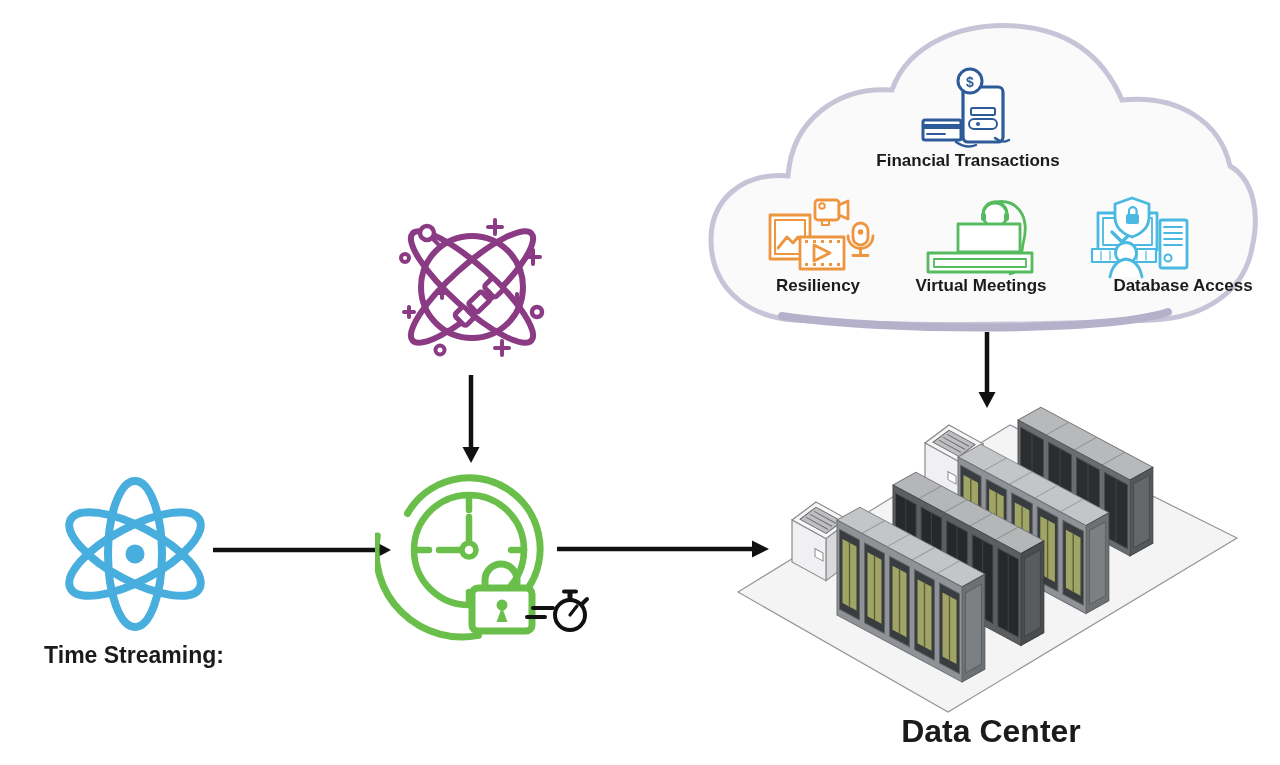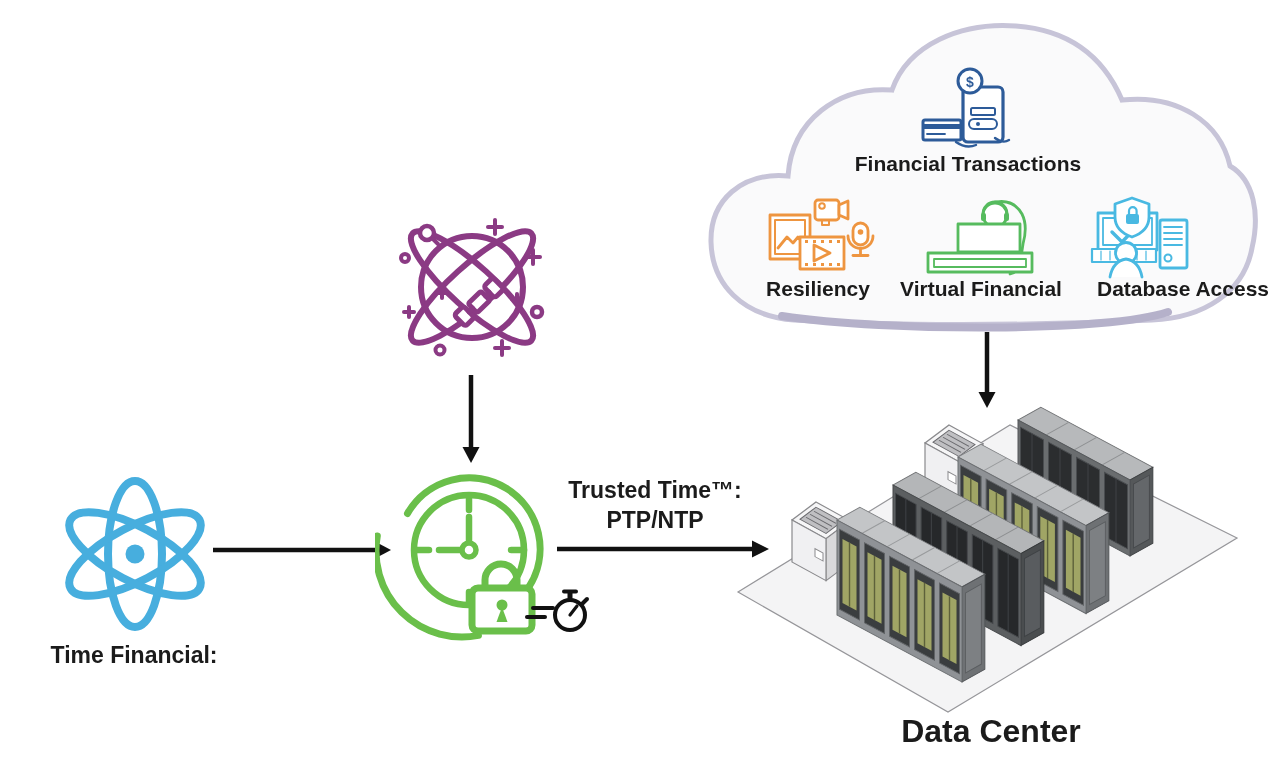--- a/index.html
+++ b/index.html
@@ -2,21 +2,21 @@
 <html><head>
 <meta charset="utf-8">
 <style>
   html,body{margin:0;padding:0;background:#fff;}
   .canvas{position:relative;width:1280px;height:765px;background:#ffffff;overflow:hidden;
           font-family:"Liberation Sans",sans-serif;}
   .abs{position:absolute;}
   .lbl{position:absolute;transform:translateX(-50%);text-align:center;font-weight:bold;
        color:#1b1b1b;white-space:nowrap;line-height:1.32;}
   .lbl-lg{font-size:23px;}
-  .lbl-cloud{font-size:21px;}
+  .lbl-cloud{font-size:17px;}
   .lbl-dc{font-size:32px;}
   svg{display:block;}
 </style>
 </head>
 <body>
 
 <div class="canvas">
 
   <svg class="abs" style="left:0;top:0" width="1280" height="765" viewBox="0 0 1280 765">
     <g stroke="#111" fill="#111" stroke-width="4.5">
@@ -118,21 +118,21 @@
       <line x1="421" y1="243" x2="421" y2="252" stroke-width="1.2"></line>
       <line x1="439" y1="243" x2="439" y2="252" stroke-width="1.2"></line>
       <line x1="448" y1="243" x2="448" y2="252" stroke-width="1.2"></line>
       <circle cx="428" cy="245" r="10.5" fill="#fff"></circle>
       <path d="M412,269 q3,-16 16,-18 q13,2 16,18" fill="#fff"></path>
     </g>
   </svg>
 
   <div class="lbl lbl-cloud" style="left:968px;top:150px">Financial Transactions</div>
   <div class="lbl lbl-cloud" style="left:818px;top:275px">Resiliency</div>
-  <div class="lbl lbl-cloud" style="left:981px;top:275px">Virtual Financial</div>
+  <div class="lbl lbl-cloud" style="left:981px;top:275px">Virtual Meetings</div>
   <div class="lbl lbl-cloud" style="left:1183px;top:275px">Database Access</div>
 
 
   <svg class="abs" style="left:393px;top:210px" width="160" height="165" viewBox="0 0 160 165">
     <g stroke="#8b3a84" fill="none" stroke-width="6" stroke-linecap="round">
       <circle cx="79" cy="77" r="51"></circle>
       <ellipse cx="79" cy="77" rx="80" ry="21" transform="rotate(-42 79 77)"></ellipse>
       <ellipse cx="79" cy="77" rx="80" ry="21" transform="rotate(42 79 77)"></ellipse>
       <g transform="translate(86,92) rotate(46)" stroke-width="5">
         <rect x="-8" y="-27" width="16" height="13" rx="3" fill="#fff"></rect>
@@ -166,21 +166,21 @@
   <svg class="abs" style="left:58px;top:473px" width="155" height="162" viewBox="0 0 155 162">
     <g stroke="#47aede" fill="none" stroke-width="8">
       <ellipse cx="77" cy="81" rx="27" ry="73"></ellipse>
       <ellipse cx="77" cy="81" rx="27" ry="73" transform="rotate(62 77 81)"></ellipse>
       <ellipse cx="77" cy="81" rx="27" ry="73" transform="rotate(-62 77 81)"></ellipse>
       <circle cx="77" cy="81" r="9.5" fill="#47aede" stroke="none"></circle>
     </g>
   </svg>
 
   <div class="lbl lbl-lg" style="left:134px;top:640px">
-    <div>Time Financial:</div>
+    <div>Time Streaming:</div>
   </div>
 
   <svg class="abs" style="left:375px;top:455px" width="225" height="195" viewBox="0 0 225 195">
     <g stroke="#6abf4a" fill="none" stroke-width="7" stroke-linecap="round">
       <path d="M32.5,58.5 A71,71 0 1 1 153.5,132.7"></path>
       <path d="M2.3,81 A86,86 0 0 0 103.4,180.4"></path>
       <circle cx="94" cy="95" r="55" stroke-width="6.5"></circle>
       <g stroke-width="6.5">
         <line x1="94" y1="42" x2="94" y2="55"></line>
         <line x1="136" y1="95" x2="149" y2="95"></line>
@@ -201,24 +201,20 @@
       <line x1="158" y1="153" x2="178" y2="153"></line>
       <line x1="152" y1="162" x2="170" y2="162"></line>
       <circle cx="195" cy="160" r="15" fill="#fff"></circle>
       <line x1="195" y1="160" x2="202" y2="151" stroke-width="3.2"></line>
       <line x1="195" y1="143" x2="195" y2="138" stroke-width="5"></line>
       <line x1="189" y1="136.5" x2="201" y2="136.5"></line>
       <line x1="206.5" y1="149.5" x2="212" y2="144"></line>
     </g>
   </svg>
 
-  <div class="lbl lbl-lg" style="left:655px;top:475px">
-    <div>Trusted Time™:</div>
-    <div>PTP/NTP</div>
-  </div>
 
   <svg class="abs" style="left:730px;top:390px" width="540" height="340" viewBox="0 0 540 340">
     <polygon points="8,202 280,35 507,148 218,322" fill="#f4f4f5" stroke="#96969a" stroke-width="1.2"></polygon>
 
     <g>
       <g transform="matrix(1,0.535,0.88,-0.49,288,30)">
         <rect x="0" y="0" width="112" height="26" fill="#b7b9bb" stroke="#6f7173" stroke-width="1"></rect>
         <path d="M28,0 v26 M56,0 v26 M84,0 v26" stroke="#8e9092" stroke-width="1" fill="none"></path>
       </g>
       <g transform="matrix(0.88,-0.49,0,1,400,89.9)">

